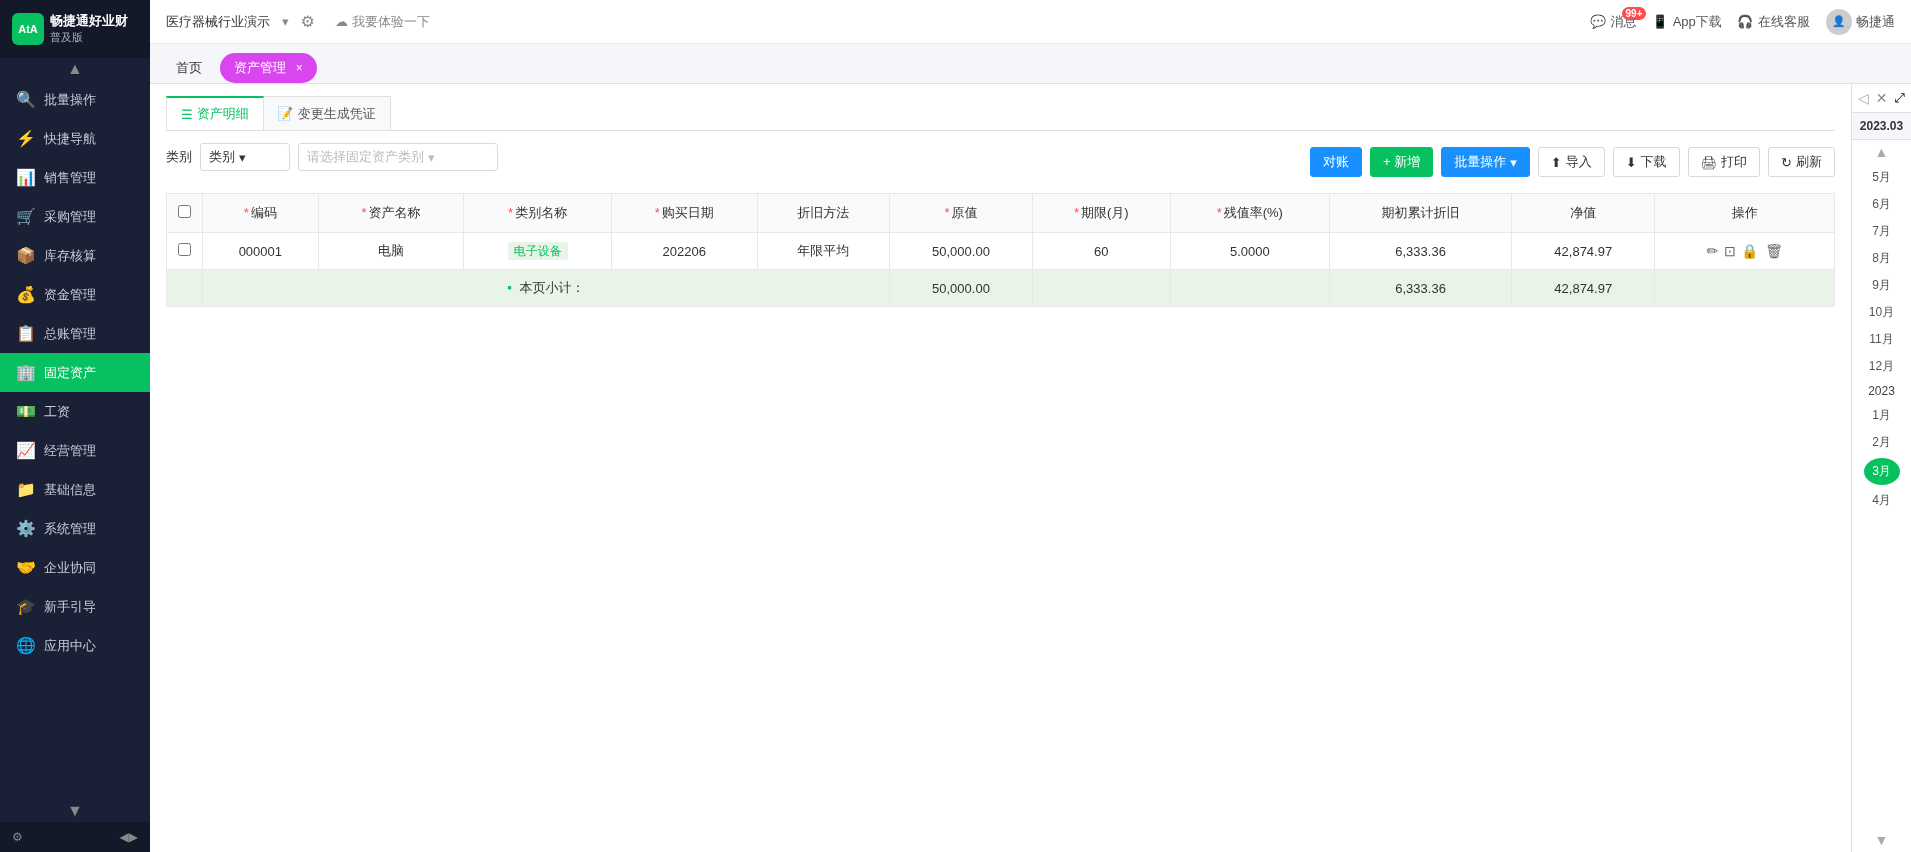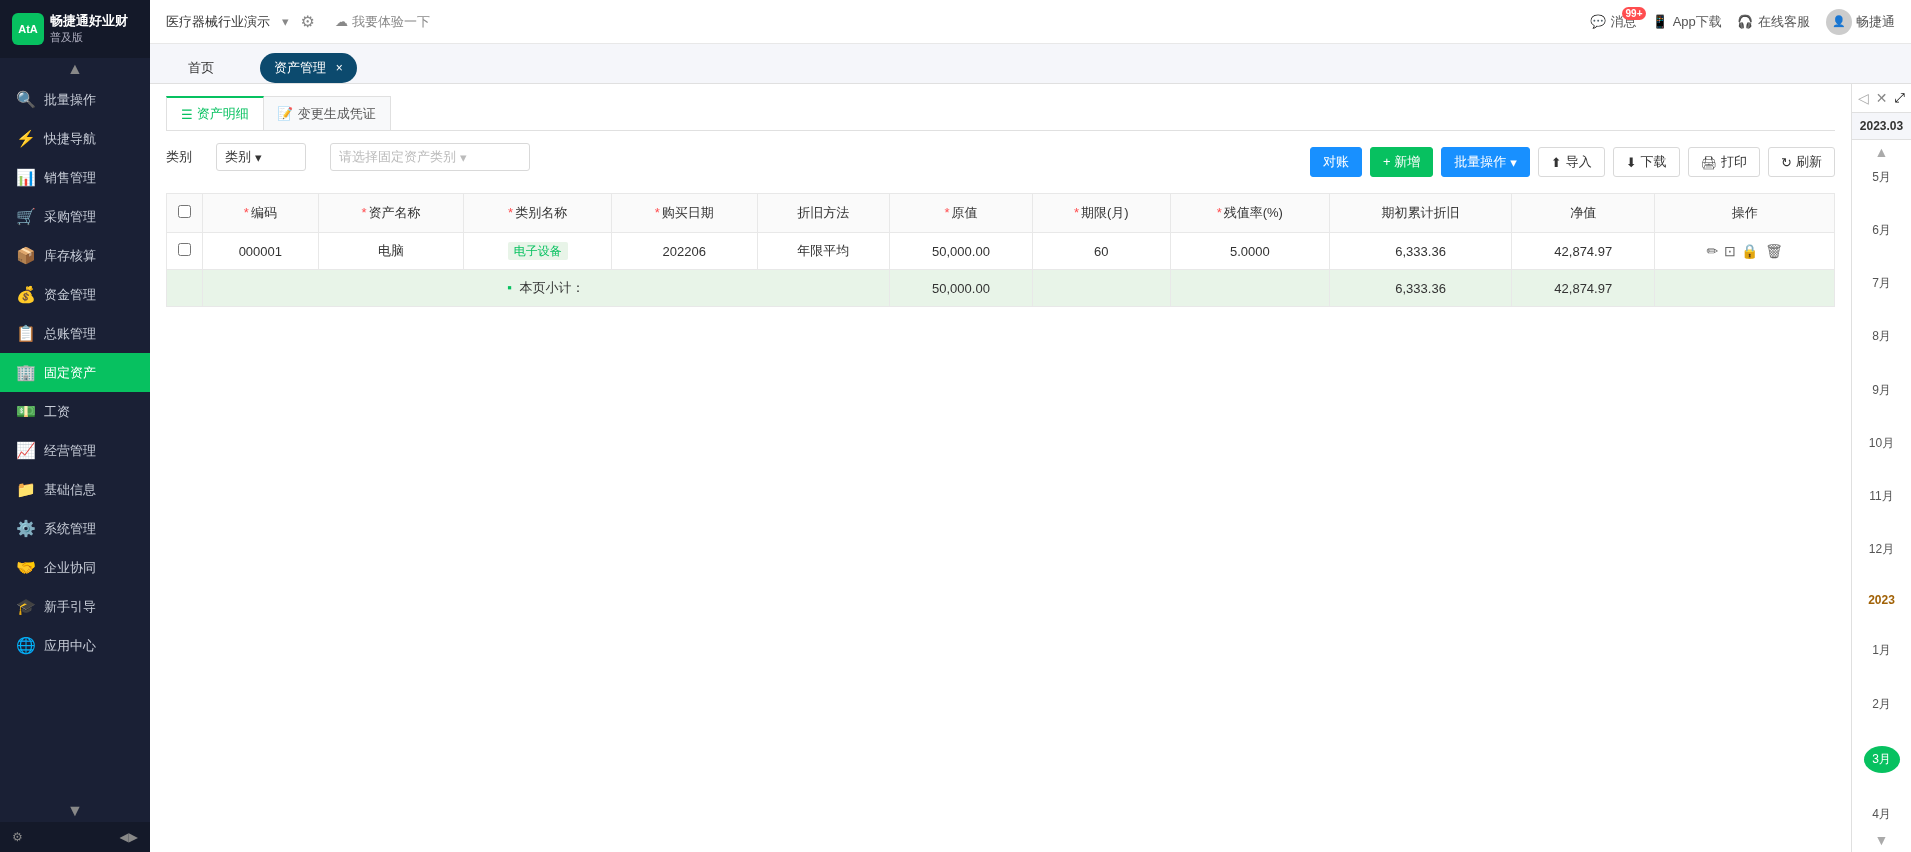--- a/index.html
+++ b/index.html
@@ -152,36 +152,35 @@
       color: #fff;
       font-size: 11px;
     }
 
     
     .tabs-bar {
       height: 40px;
       background: #f5f6fa;
       display: flex;
       align-items: flex-end;
-      padding: 0 24px;
+      padding: 0 12px;
       border-bottom: 1px solid #e0e0e0;
       flex-shrink: 0;
-      gap: 28px;
     }
     .tab {
       padding: 6px 14px;
       border-radius: 4px 4px 0 0;
       cursor: pointer;
       font-size: 13px;
       color: #555;
       margin-right: 4px;
       background: #e8eaf0;
     }
     .tab.active {
-      background: #0c4a6e;
+      background: #d946ef;
       color: #fff;
       border-radius: 15px;
     }
     .tab-close {
       margin-left: 6px;
       font-size: 12px;
       cursor: pointer;
     }
     .tab-home {
       background: transparent;
@@ -262,21 +261,21 @@
       border-color: #1890ff;
     }
     .btn-batch {
       background: #1890ff;
       color: #fff;
       border-color: #1890ff;
     }
     .filter-row {
       display: flex;
       align-items: center;
-      gap: 24px;
+      gap: 8px;
       margin-bottom: 10px;
     }
     .filter-label { font-size: 13px; color: #333; }
     .filter-select {
       display: flex;
       align-items: center;
       border: 1px solid #d9d9d9;
       border-radius: 3px;
       padding: 4px 8px;
       background: #fff;
@@ -374,41 +373,40 @@
       color: #aaa;
       cursor: pointer;
     }
     .calendar-months {
       flex: 1;
       width: 100%;
       overflow: hidden;
       display: flex;
       flex-direction: column;
       align-items: center;
-      justify-content: space-between;
     }
     .cal-month {
       width: 100%;
       text-align: center;
       padding: 5px 0;
       font-size: 12px;
       color: #555;
       cursor: pointer;
     }
     .cal-month.current {
       background: #07c160;
       color: #fff;
       border-radius: 50%;
       width: 36px;
       margin: 2px auto;
     }
     .cal-year {
       font-size: 12px;
-      color: #a16207;
-      font-weight: bold;
+      color: #404040;
+      font-weight: normal;
       padding: 4px 0;
     }
     .right-panel-close {
       width: 20px;
       height: 20px;
       cursor: pointer;
       color: #888;
       font-size: 14px;
       display: flex;
       align-items: center;

